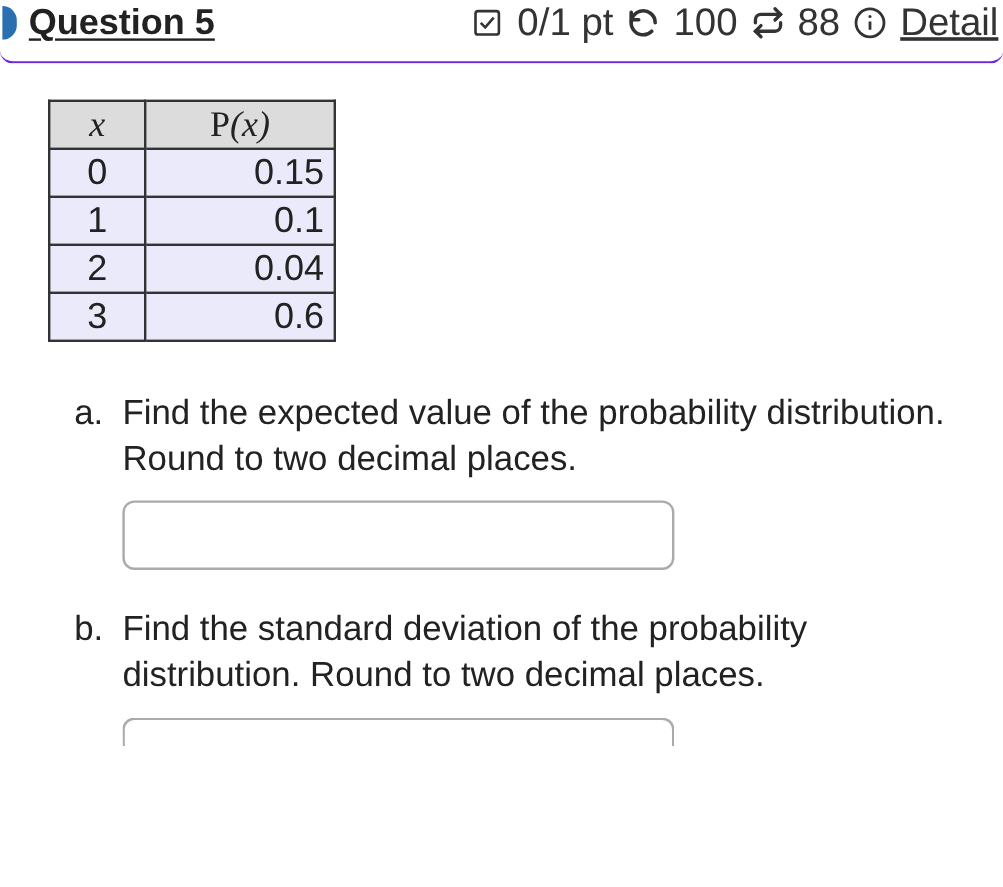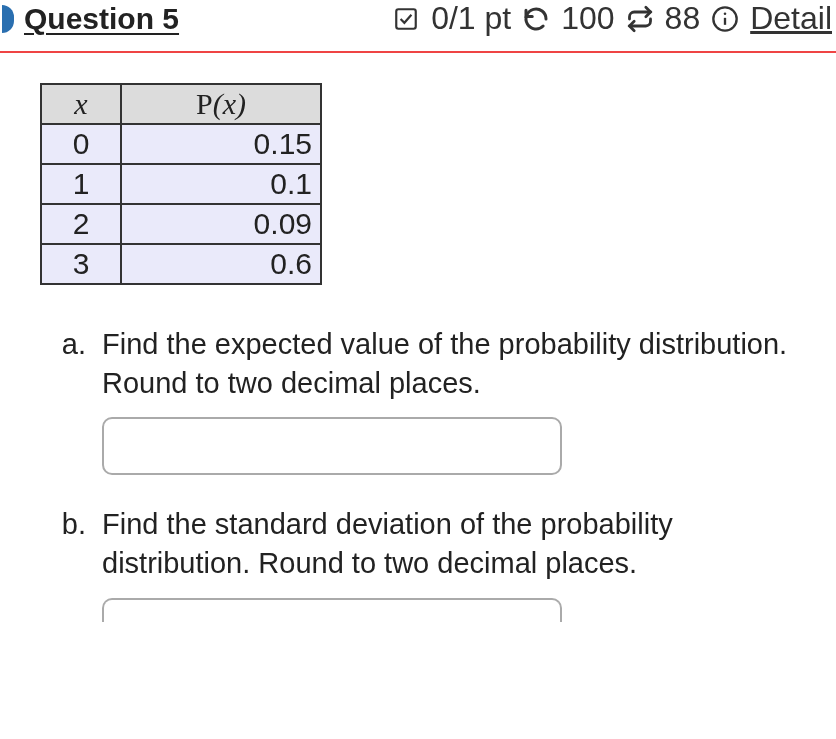--- a/index.html
+++ b/index.html
@@ -8,21 +8,22 @@
       font-size: 28px;
       color: #222;
       width: 836px;
       background: #fff;
     }
     .header {
       display: flex;
       align-items: center;
       gap: 8px;
       padding: 0 4px 14px 4px;
-      border-bottom: 2px solid #ef4444;
+      border-bottom: 2px solid #6d28d9;
+      border-radius: 11px;
     }
     .header .bullet {
       width: 12px;
       height: 28px;
       border-radius: 0 14px 14px 0;
       background: #2a6fb0;
       position: relative;
       left: -2px;
     }
     .header .title {
@@ -60,21 +61,21 @@
       font-size: 30px;
       padding: 2px 12px;
     }
     table.prob th {
       background: #dcdcdc;
       font-weight: 400;
       font-style: italic;
       font-family: 'Cambria Math', 'Times New Roman', serif;
     }
     table.prob th.col-x { width: 80px; }
-    table.prob th.col-p { width: 200px; }
+    table.prob th.col-p { width: 158px; }
     table.prob td { background: #eaeafa; }
     table.prob td.px { text-align: right; padding-right: 8px; }
     .qlist {
       list-style: none;
       padding-left: 10px;
     }
     .qlist li {
       display: flex;
       gap: 16px;
       margin-bottom: 30px;
@@ -161,21 +162,21 @@
       <tr>
         <td>0</td>
         <td class="px">0.15</td>
       </tr>
       <tr>
         <td>1</td>
         <td class="px">0.1</td>
       </tr>
       <tr>
         <td>2</td>
-        <td class="px">0.09</td>
+        <td class="px">0.04</td>
       </tr>
       <tr>
         <td>3</td>
         <td class="px">0.6</td>
       </tr>
     </tbody>
   </table>
 
   <ol class="qlist">
     <li>

